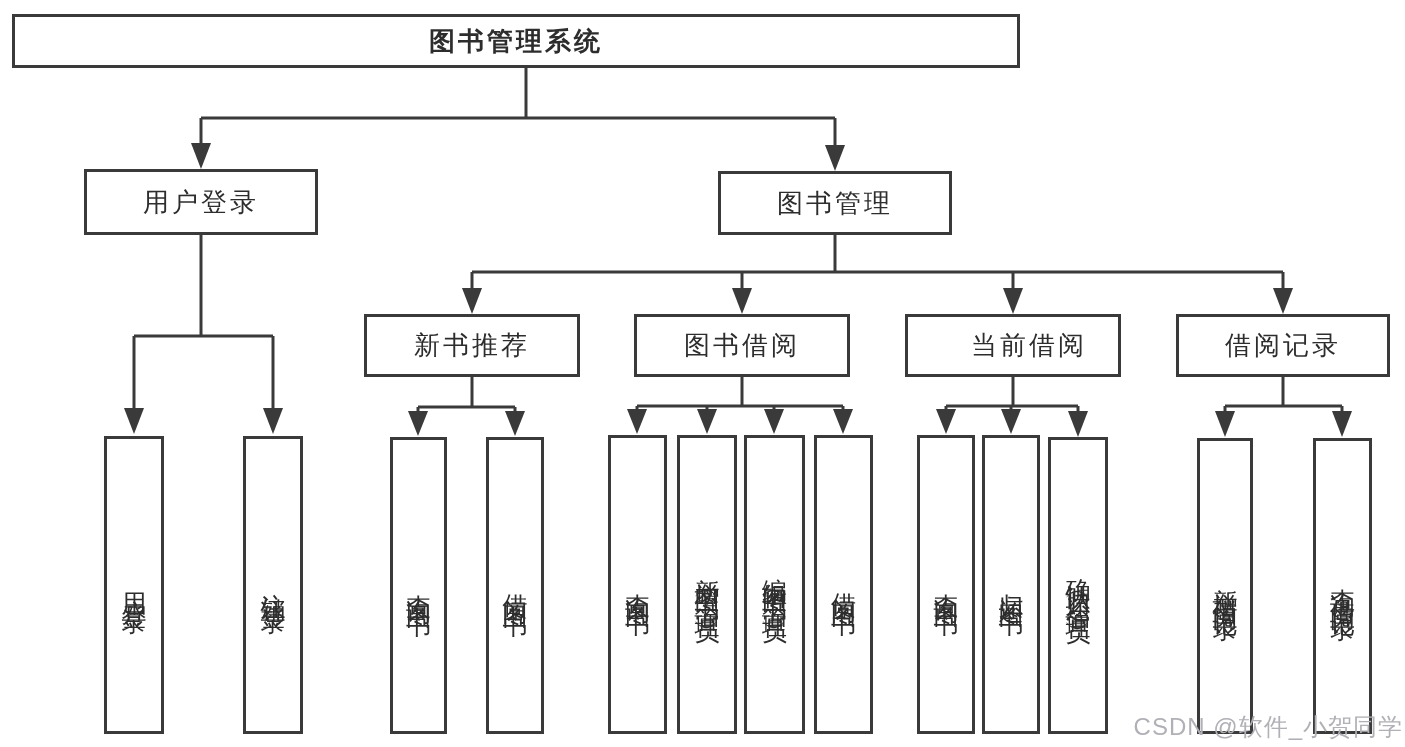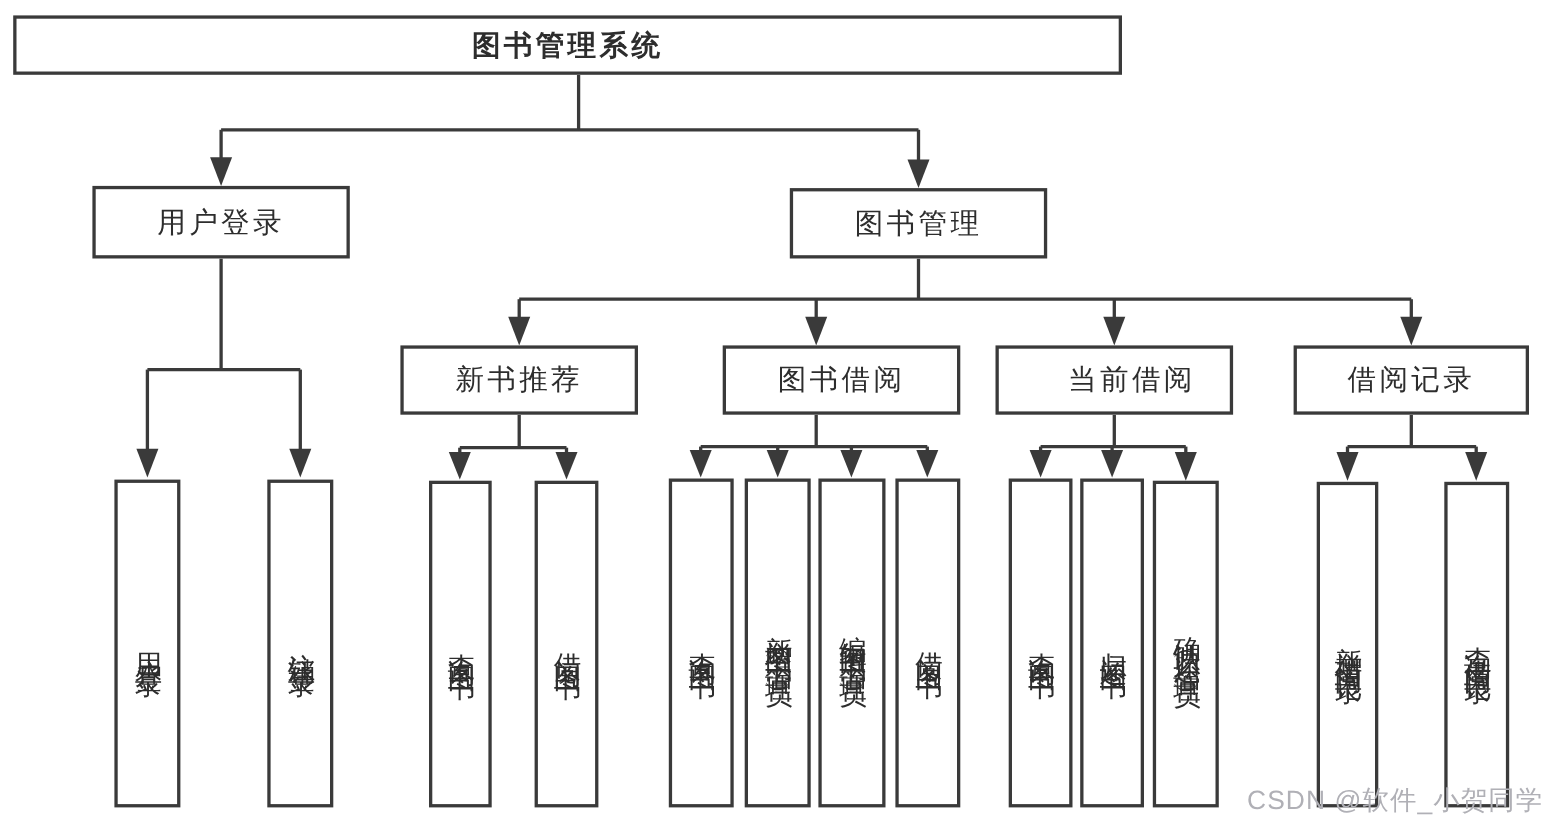--- a/index.html
+++ b/index.html
@@ -133,21 +133,21 @@
   <div class="box hbox" style="left:84px; top:169px; width:234px; height:66px;">
     <span>用户登录</span>
   </div>
   <div class="box hbox" style="left:364px; top:314px; width:216px; height:63px;">
     <span>新书推荐</span>
   </div>
 
   <div class="box hbox" style="left:718px; top:171px; width:234px; height:64px;">
     <span>图书管理</span>
   </div>
-  <div class="box hbox" style="left:634px; top:314px; width:216px; height:63px;margin-left:23px;">
+  <div class="box hbox" style="left:634px; top:314px; width:216px; height:63px;">
     <span>图书借阅</span>
   </div>
   <div class="box hbox" style="left:905px; top:314px; width:216px; height:63px;padding-left:32px;">
     <span>当前借阅</span>
   </div>
   <div class="box hbox" style="left:1176px; top:314px; width:214px; height:63px;">
     <span>借阅记录</span>
   </div>
 
   <div class="box vbox" style="left:104px; top:436px; width:60px; height:298px;">

